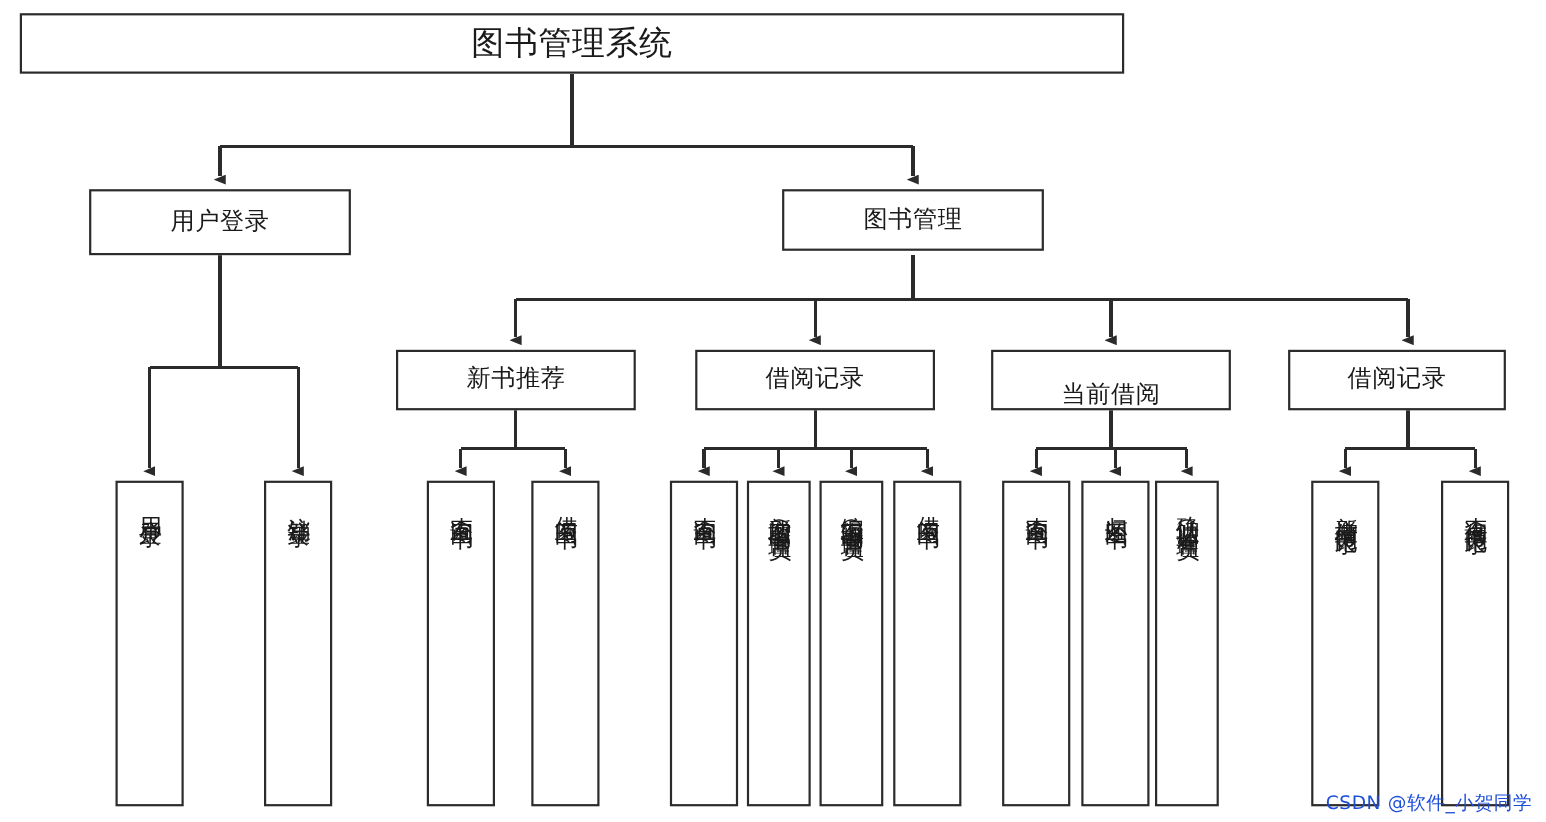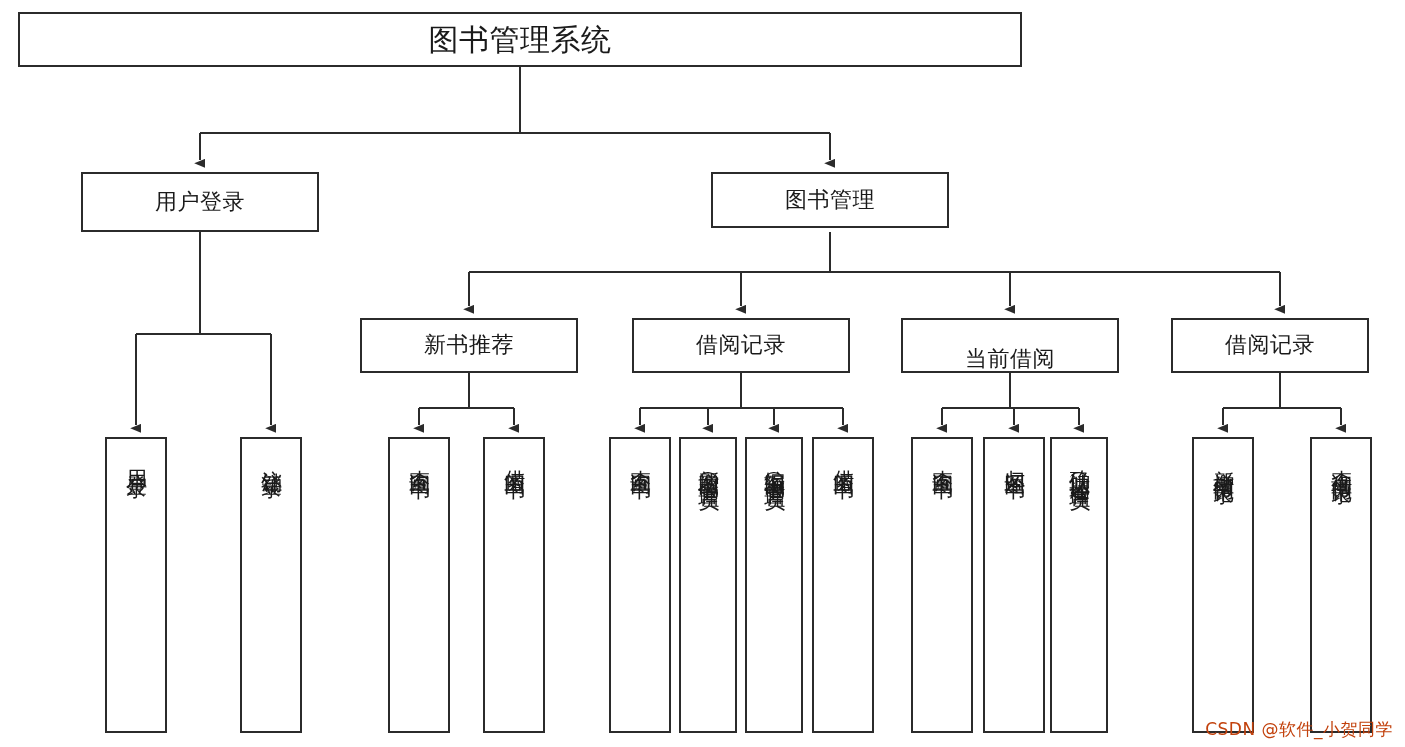--- a/index.html
+++ b/index.html
@@ -56,21 +56,21 @@
     line-height: 1.32;
     letter-spacing: 3px;
     white-space: nowrap;
   }
   .node.root .lbl { font-size: 30px; }
   .watermark {
     position: absolute;
     right: 12px;
     bottom: 6px;
     font-size: 17px;
-    color: #c2410c;
+    color: #1d4ed8;
     white-space: nowrap;
     letter-spacing: 0.5px;
   }
 </style>
 </head>
 <body>
 
 <div id="stage">
 
   <svg id="edges" viewBox="0 0 1405 747" xmlns="http://www.w3.org/2000/svg">

